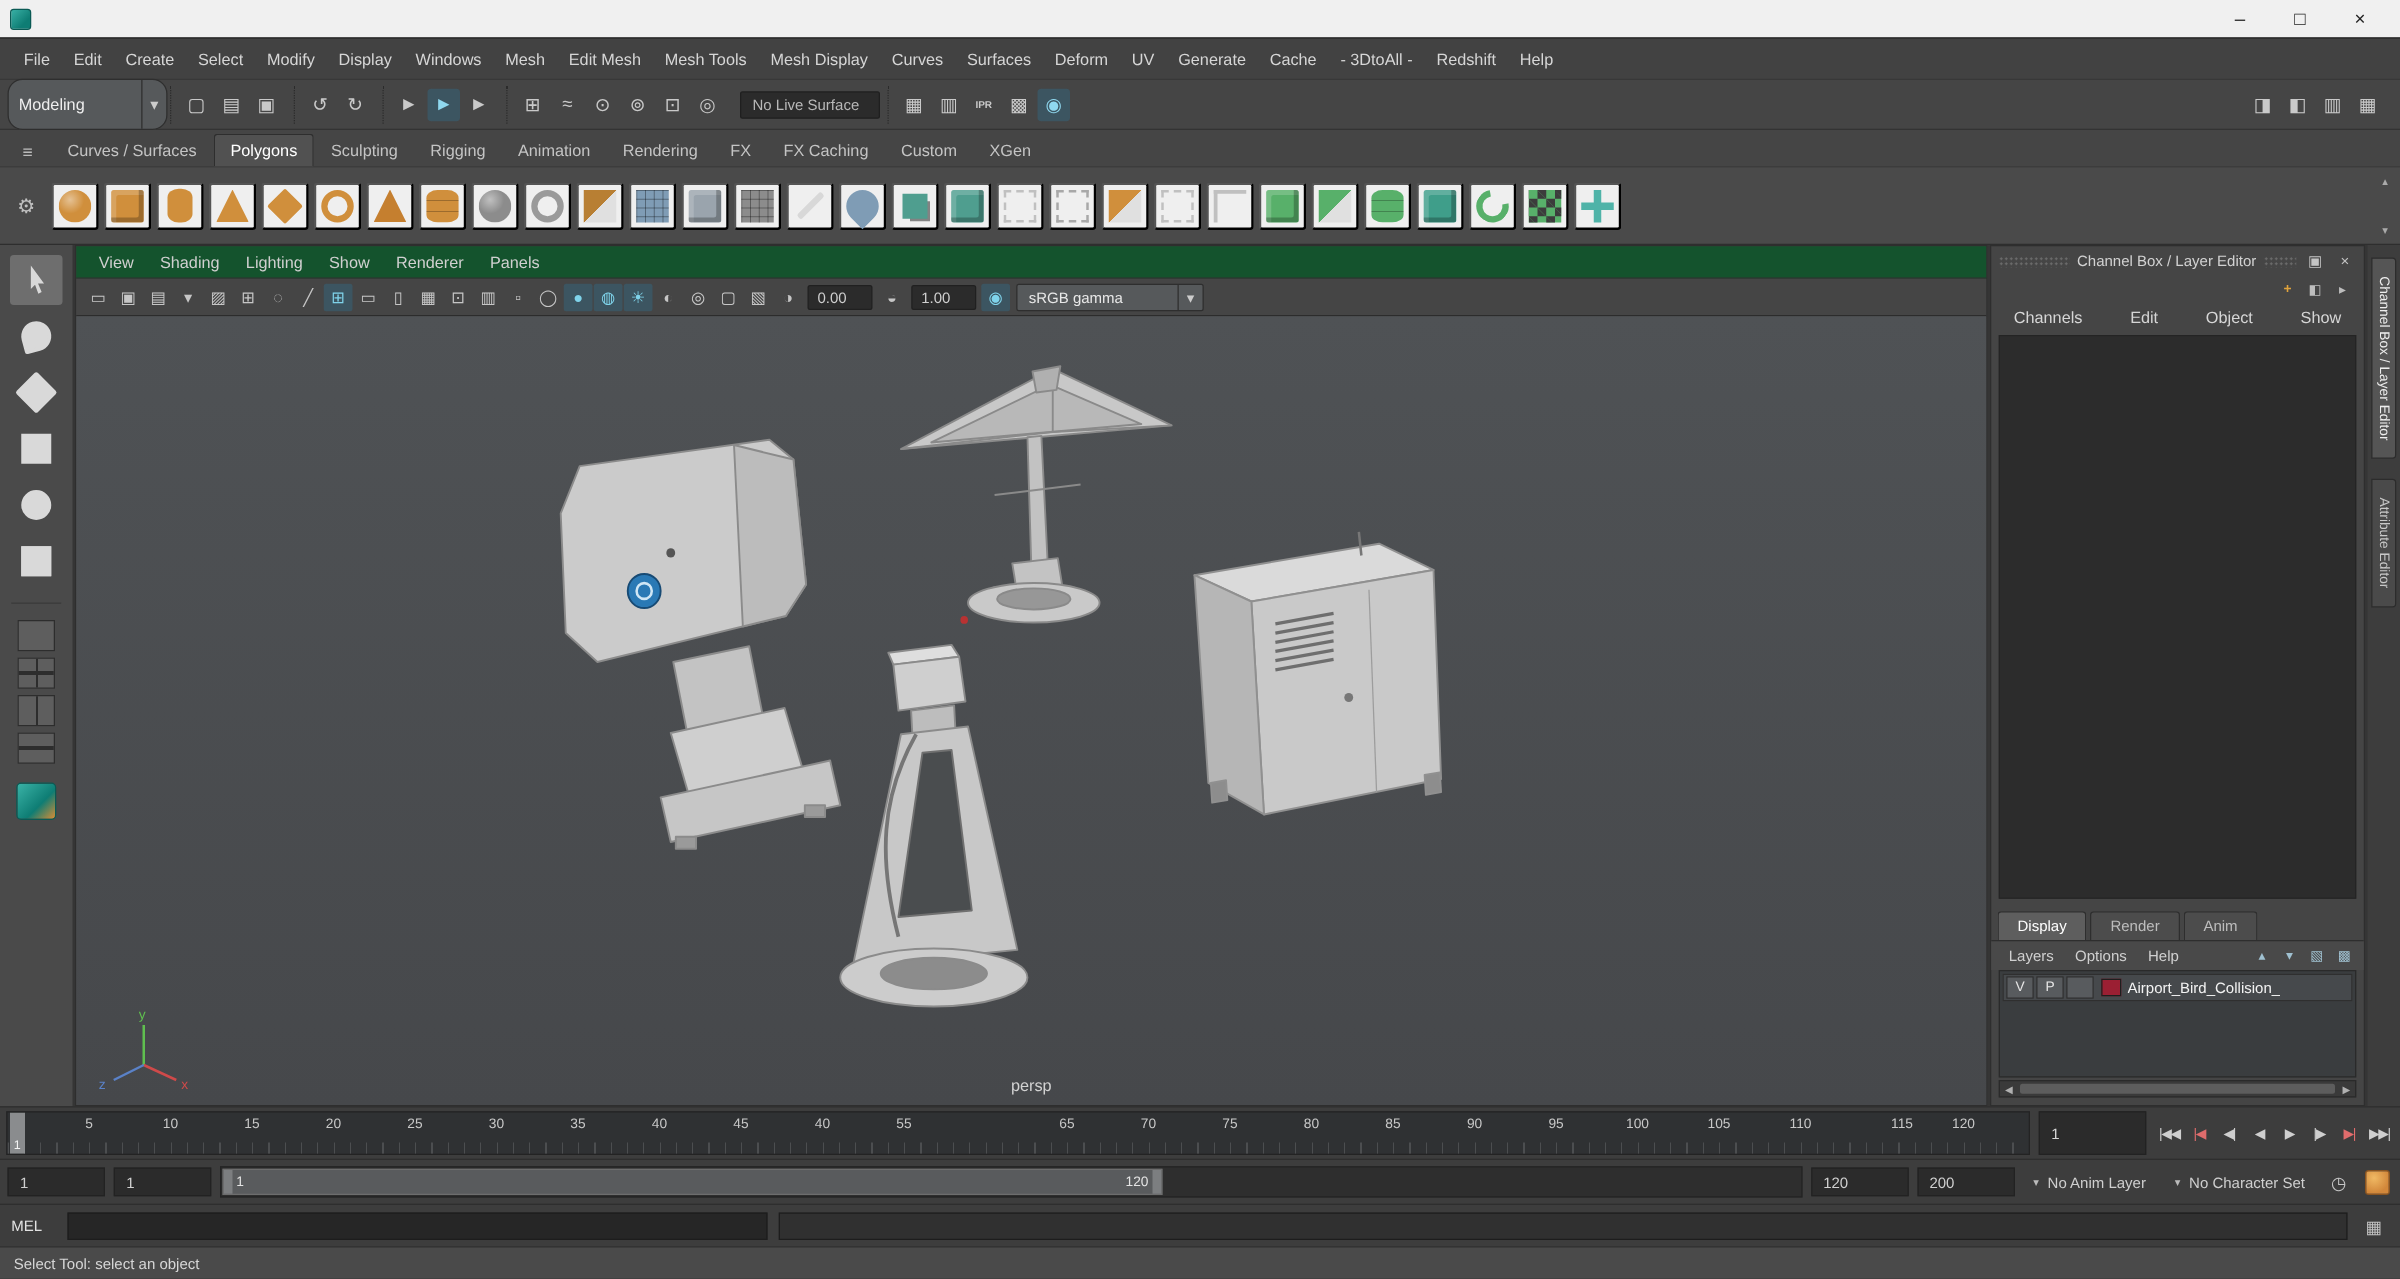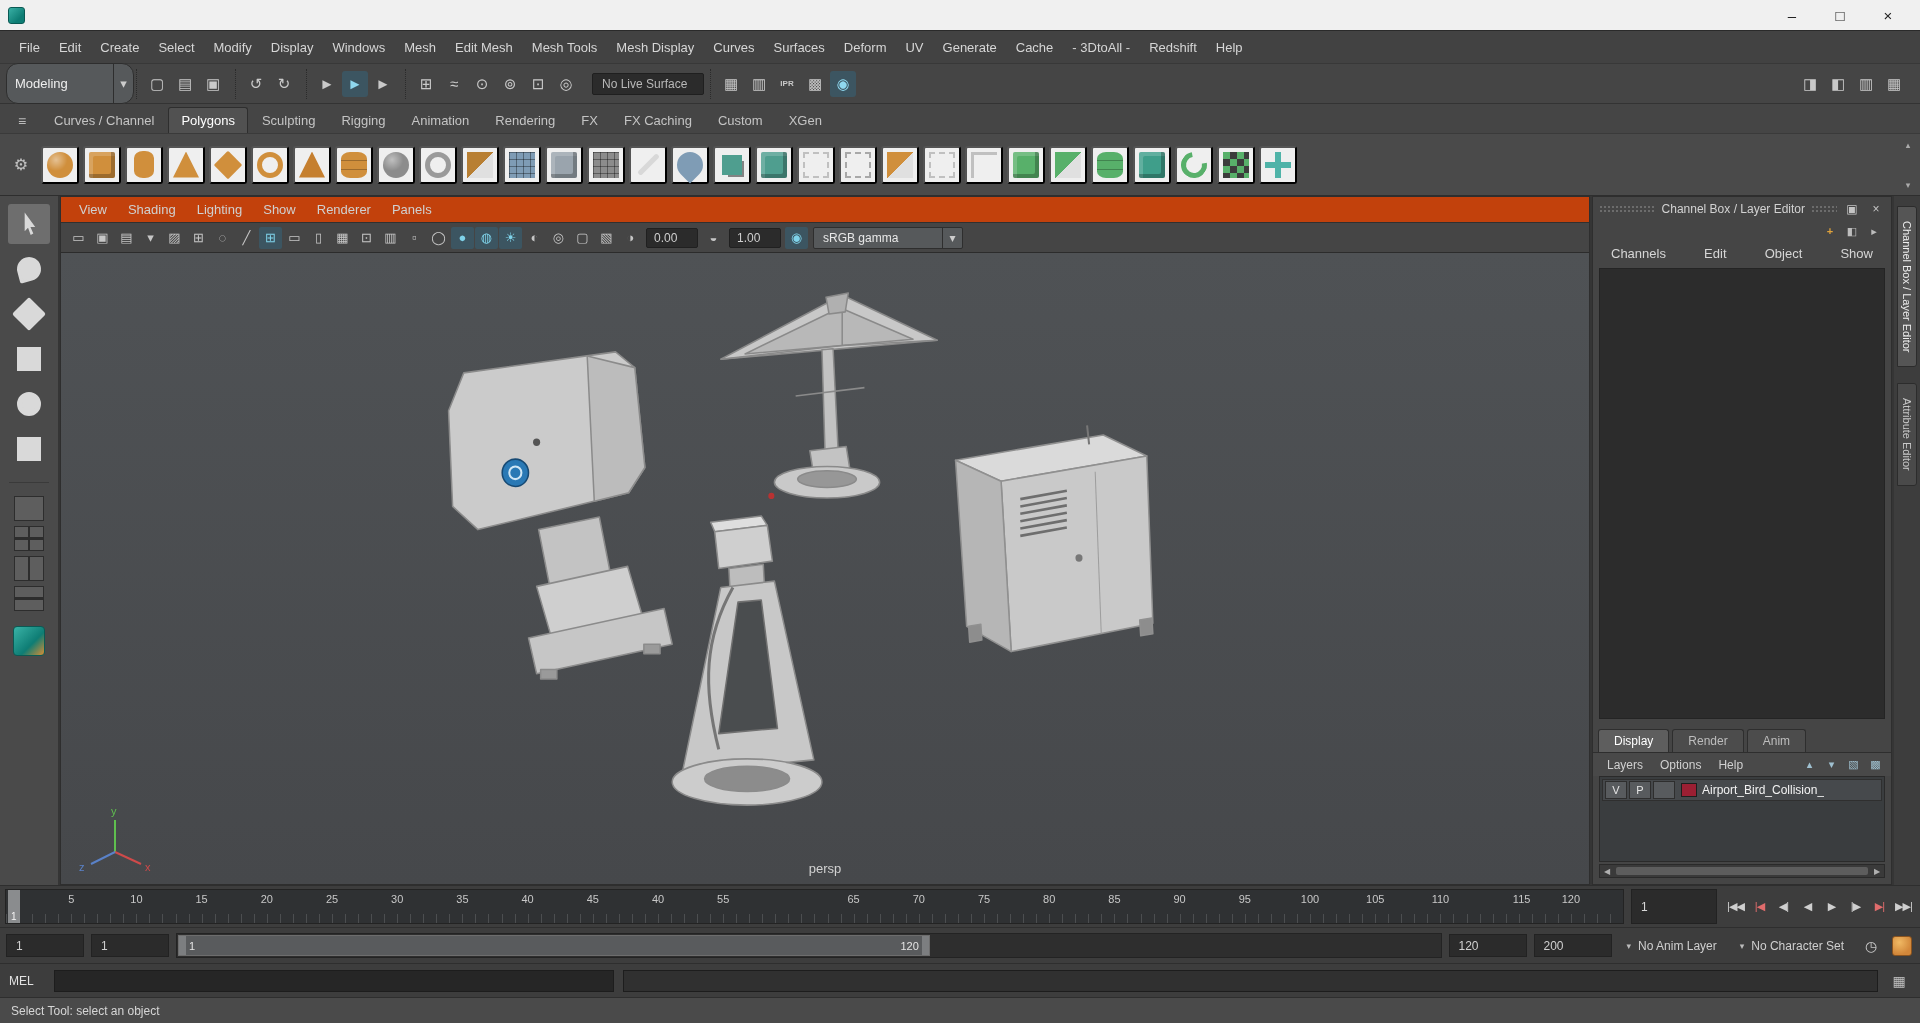--- a/index.html
+++ b/index.html
@@ -70,21 +70,21 @@
   .tool-btn.active{background:#6e6e6e}
   .toolbox-sep{width:40px;height:1px;background:#3a3a3a;margin:8px 0}
   .pane-btn{width:30px;height:25px;background-color:#5e5e5e;border:1px solid #2d2d2d}
   .pane-v{background-image:linear-gradient(to right,transparent 48%,#2d2d2d 48%,#2d2d2d 54%,transparent 54%)}
   .pane-h{background-image:linear-gradient(to bottom,transparent 44%,#2d2d2d 44%,#2d2d2d 56%,transparent 56%)}
   .pane-q{background-image:linear-gradient(to right,transparent 48%,#2d2d2d 48%,#2d2d2d 54%,transparent 54%),linear-gradient(to bottom,transparent 44%,#2d2d2d 44%,#2d2d2d 56%,transparent 56%)}
   .maya-badge{width:32px;height:30px;border-radius:4px;background:linear-gradient(135deg,#3ab3a7 0%,#0e7d74 60%,#d88d35 100%);border:1px solid #0a5a54;margin-top:10px}
 
   
   .viewport-panel{flex:1;min-width:0;display:flex;flex-direction:column;border:1px solid #2e2e2e;background:#3f3f3f}
-  .panel-menubar{height:26px;background:#c2410c;display:flex;align-items:center;padding:0 8px;gap:1px;border-bottom:1px solid #303030;flex:none}
+  .panel-menubar{height:26px;background:#14532d;display:flex;align-items:center;padding:0 8px;gap:1px;border-bottom:1px solid #303030;flex:none}
   .panel-menu-item{padding:3px 10px;color:#d0d0d0;font-size:13px}
   .panel-toolbar{height:30px;background:#454545;display:flex;align-items:center;padding:0 6px;gap:1px;border-bottom:1px solid #2c2c2c;flex:none}
   .pt-icon{width:23px;height:22px;display:flex;align-items:center;justify-content:center;font-size:13px;color:#c6c6c6;background:transparent;border:none;border-radius:2px}
   .pt-icon.active{color:#7fd3ea;background:#3c5561}
   .pt-field{background:#2b2b2b;color:#cfcfcf;height:20px;min-width:52px;padding:0 7px;display:flex;align-items:center;border-radius:2px;margin:0 3px;font-size:12px;border:1px solid #202020}
   .pt-select{background:#56595b;border:1px solid #2e2e2e;border-radius:2px;height:22px;display:flex;align-items:center;gap:10px;padding:0 0 0 9px;min-width:150px;color:#e8e8e8;margin-left:4px}
   .pt-select .dd{margin-left:auto;width:20px;height:100%;display:flex;align-items:center;justify-content:center;border-left:1px solid #2e2e2e;color:#ccc}
   .view3d{flex:1;min-height:0;position:relative;background:linear-gradient(180deg,#4f5255 0%,#46484b 100%);overflow:hidden}
   .view3d svg.models{position:absolute;inset:0;width:100%;height:100%}
   .persp-label{position:absolute;bottom:8px;left:50%;transform:translateX(-50%);color:#d2d2d2;font-size:13px}
@@ -285,21 +285,21 @@
         <button class="sl-icon">
           <span>▦</span>
         </button>
       </div>
   </div>
 
   <div class="shelf-tabs">
     <span class="shelf-hamburger">≡</span>
     <div style="display:flex;align-items:flex-end;gap:2px">
 
-    <span class="shelf-tab">Curves / Channel</span>
+    <span class="shelf-tab">Curves / Surfaces</span>
         <span class="shelf-tab active">Polygons</span>
         <span class="shelf-tab">Sculpting</span>
         <span class="shelf-tab">Rigging</span>
         <span class="shelf-tab">Animation</span>
         <span class="shelf-tab">Rendering</span>
         <span class="shelf-tab">FX</span>
         <span class="shelf-tab">FX Caching</span>
         <span class="shelf-tab">Custom</span>
         <span class="shelf-tab">XGen</span>
       </div>

